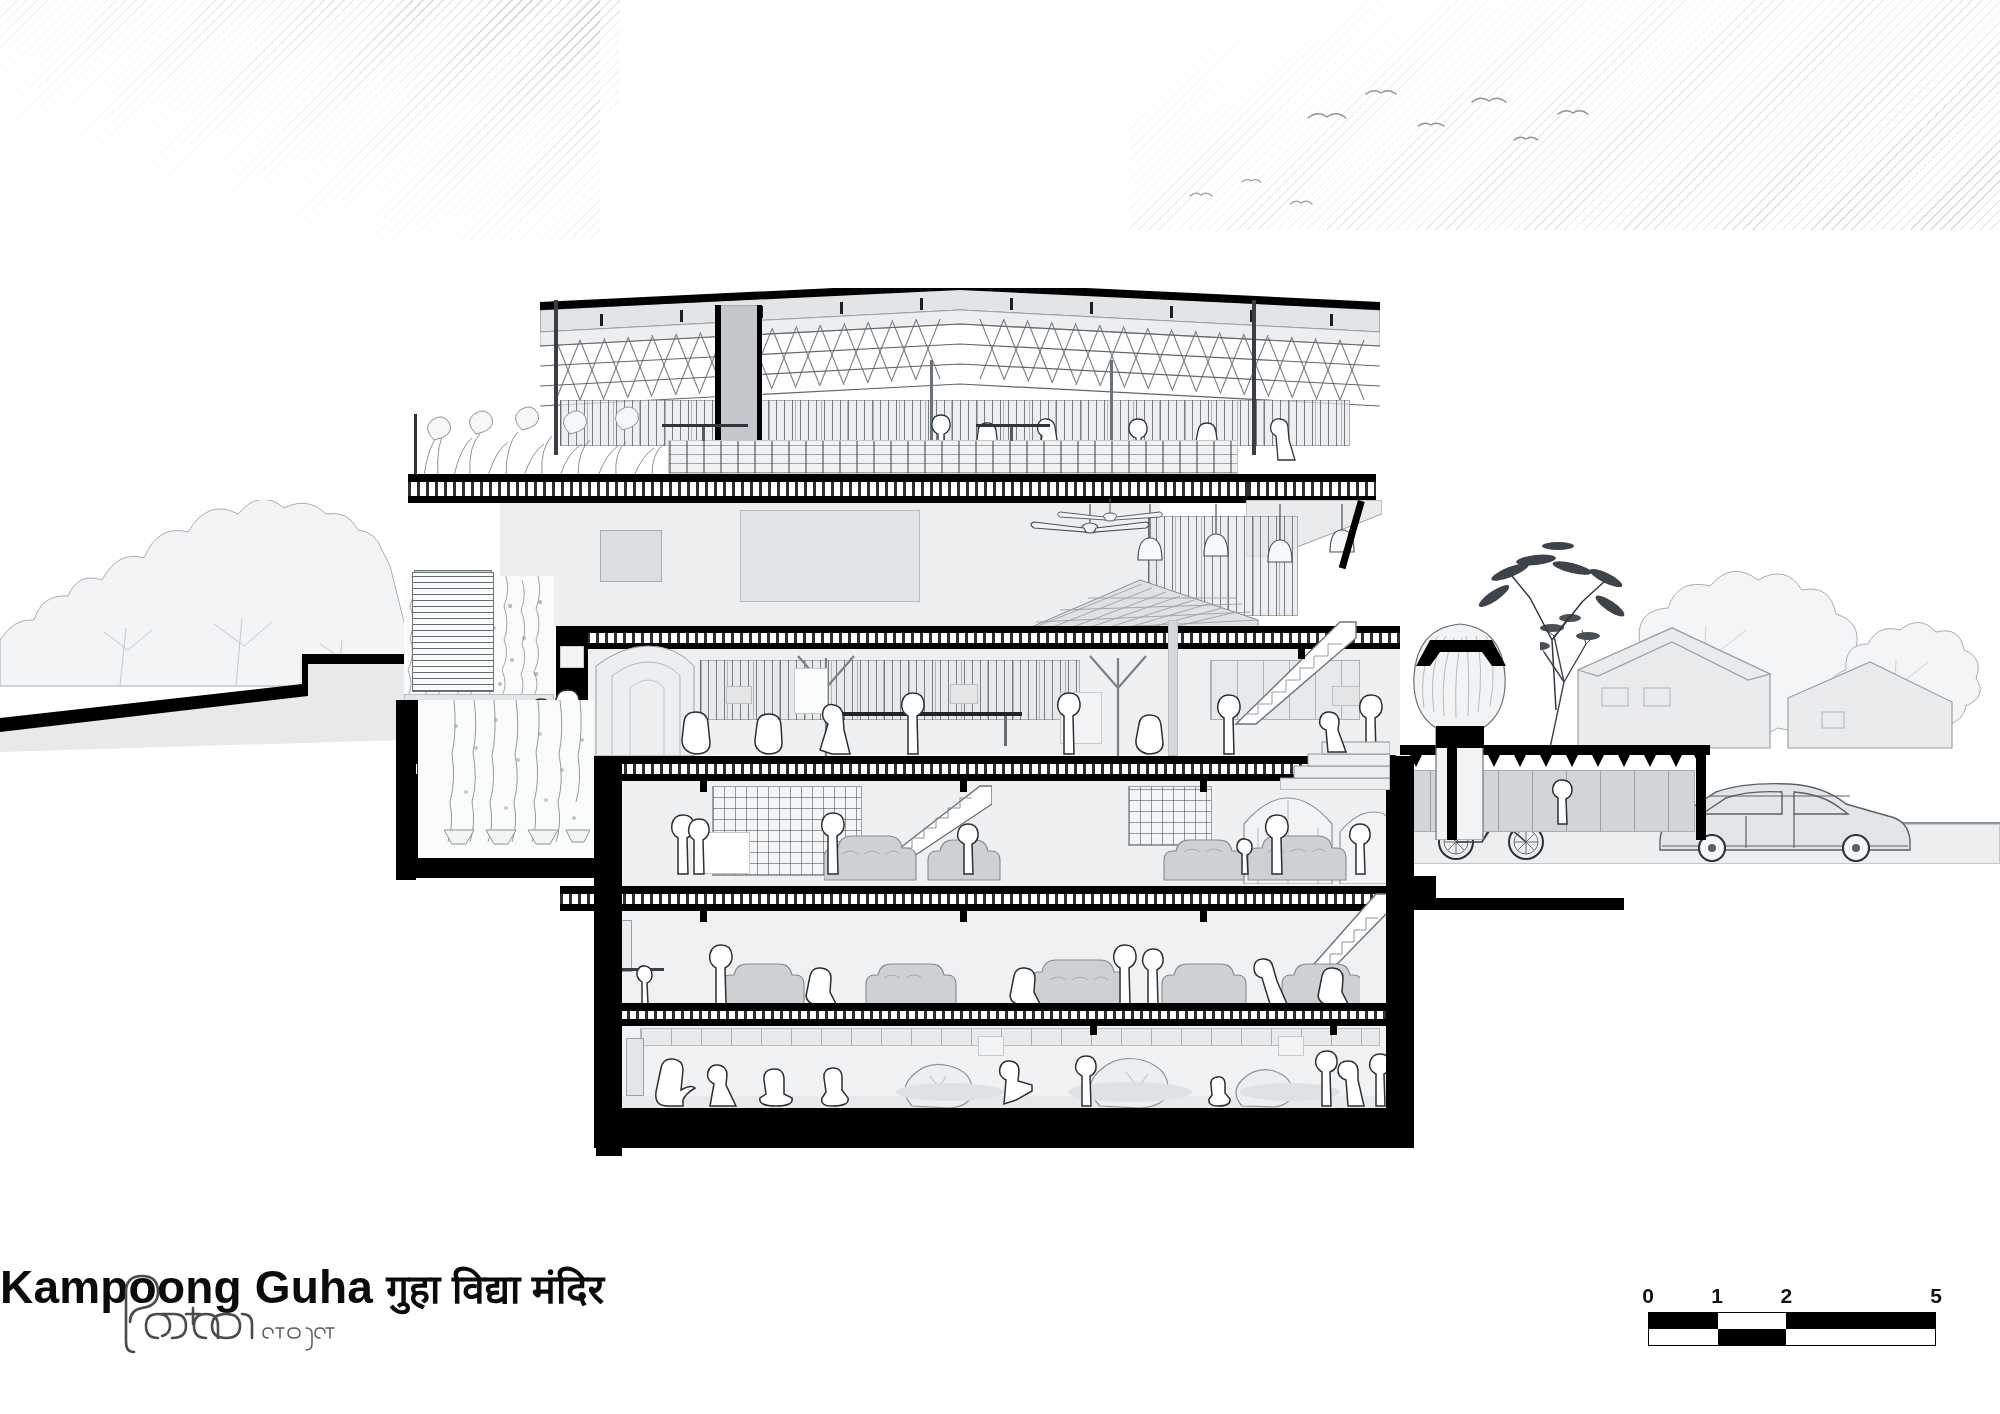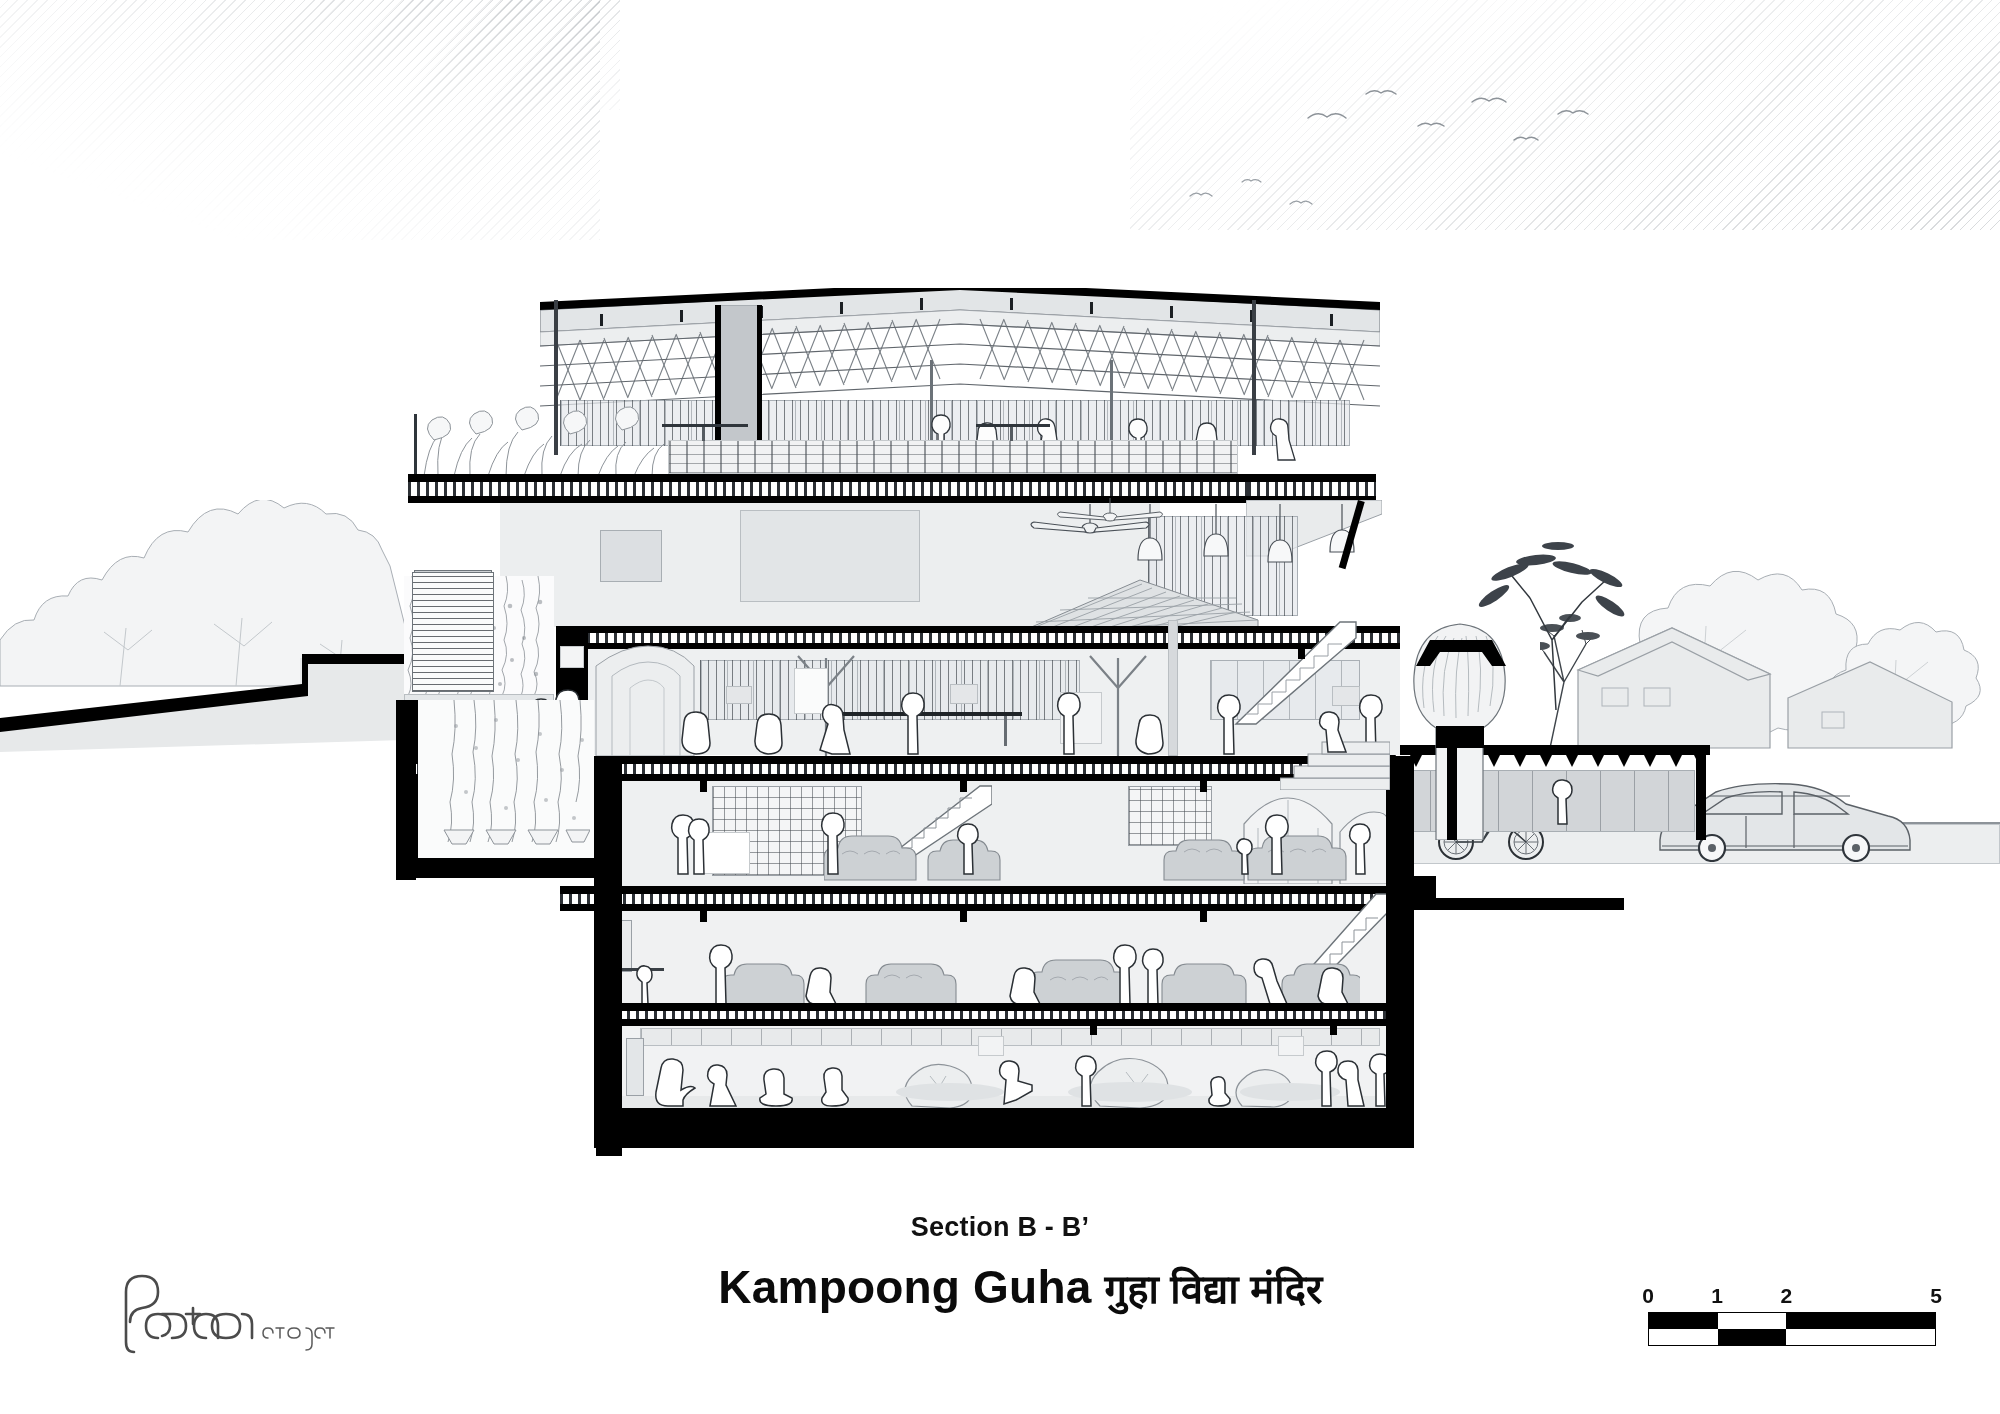--- a/index.html
+++ b/index.html
@@ -72,24 +72,23 @@
     background-image:repeating-linear-gradient(90deg,rgba(110,118,126,.45) 0 1px,transparent 1px 26px);
   }
 
   
   #footer{position:absolute;left:0;right:0;bottom:0;height:220px;}
   .sec-label{
     position:absolute;left:0;right:0;top:18px;text-align:center;
     font-size:27px;font-weight:700;letter-spacing:.2px;color:#111;
   }
   .proj-title{
-    position:absolute;left:0;right:0;top:66px;text-align:center;
+    position:absolute;left:0;right:0;top:66px;text-align:left;
     font-size:46px;font-weight:700;letter-spacing:.2px;color:#0b0b0b;
     white-space:nowrap;
-    margin-left:41px;
   }
   .proj-title .deva{font-size:40px;font-weight:700;}
 
   
   #logo{position:absolute;left:108px;bottom:52px;width:240px;height:96px;}
 
   
   #scalebar{position:absolute;right:64px;bottom:56px;width:288px;height:74px;}
   .sb-nums{position:relative;height:26px;}
   .sb-num{position:absolute;top:0;font-size:21px;font-weight:700;color:#111;transform:translateX(-50%);}
@@ -787,21 +786,20 @@
   <div class="poche" style="left:1200px;top:776px;width:7px;height:16px;"></div>
   <div class="poche" style="left:700px;top:906px;width:7px;height:16px;"></div>
   <div class="poche" style="left:960px;top:906px;width:7px;height:16px;"></div>
   <div class="poche" style="left:1200px;top:906px;width:7px;height:16px;"></div>
   <div class="poche" style="left:1298px;top:645px;width:7px;height:14px;"></div>
   <div class="poche" style="left:1090px;top:1021px;width:7px;height:14px;"></div>
   <div class="poche" style="left:1330px;top:1021px;width:7px;height:14px;"></div>
 
   <div id="footer">
 
-    <div class="sec-label">Section B - B’</div>
 
     <div class="proj-title">
       <span>Kampoong Guha</span>
       <span class="deva">गुहा विद्या मंदिर</span>
     </div>
 
     <svg id="logo" viewBox="0 0 240 96">
       <g fill="none" stroke="#4b4b4b" stroke-width="2.6" stroke-linecap="round" stroke-linejoin="round">
 
         <path d="M26 86 q-8 0 -8 -10 L18 26 q0 -16 16 -16 q16 0 16 16 q0 14 -16 16 q-12 2 -12 14"></path>

